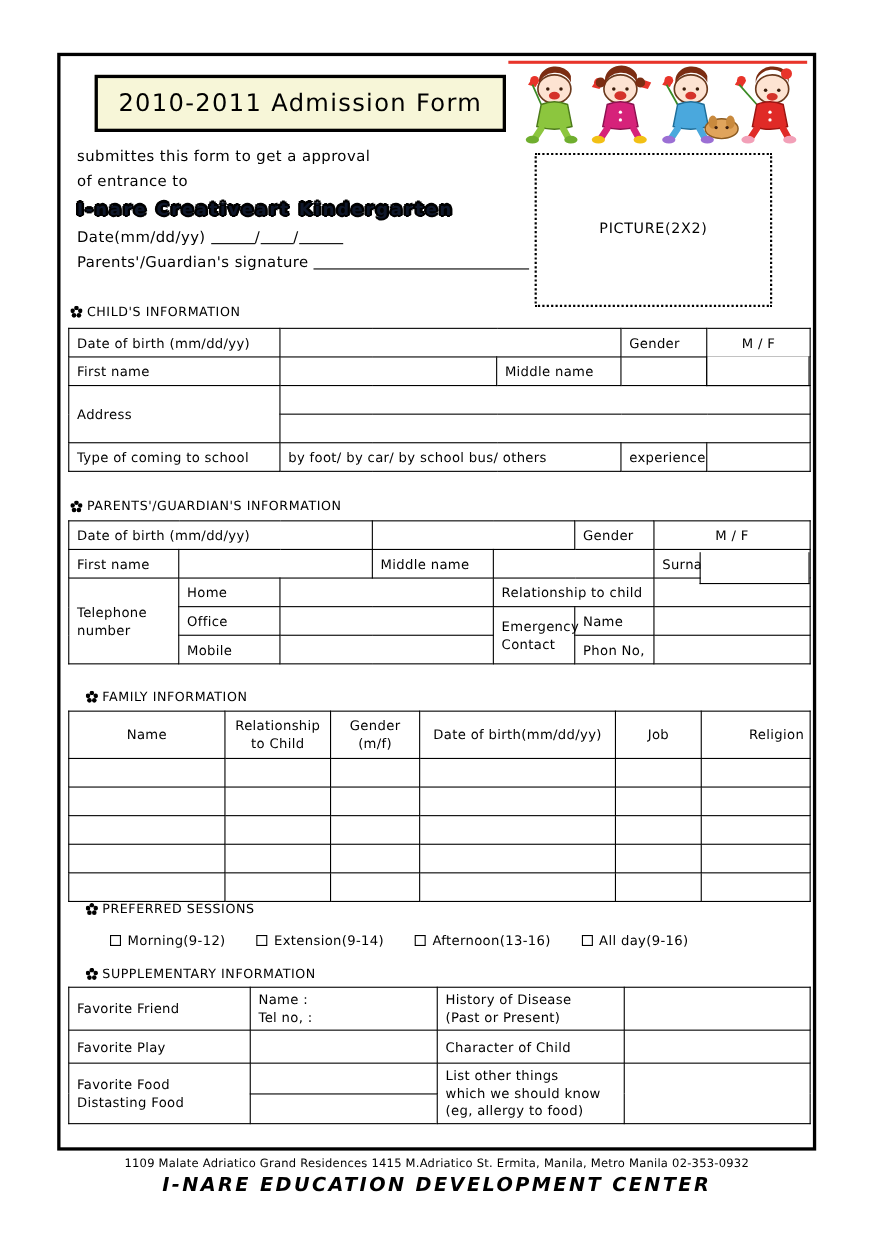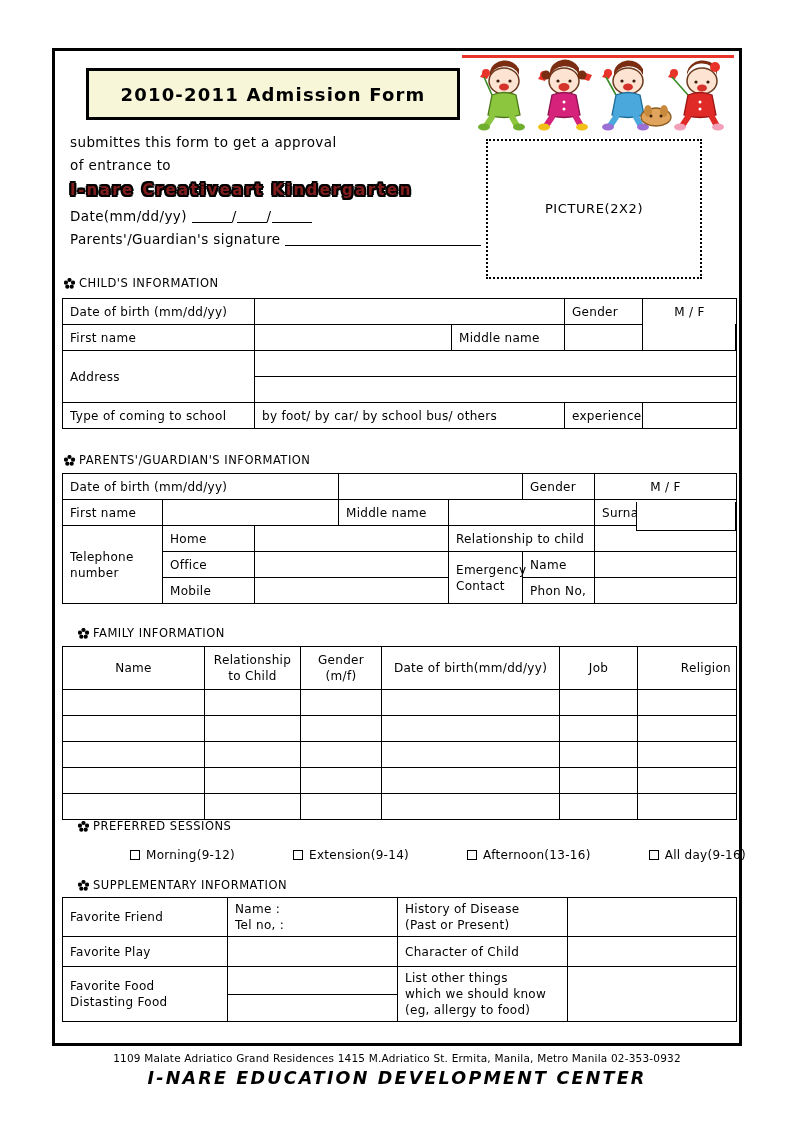--- a/index.html
+++ b/index.html
@@ -49,22 +49,22 @@
     height: 52px;
     background: #f7f6d8;
     border: 3px solid #000;
     box-sizing: border-box;
     display: flex;
     align-items: center;
     justify-content: center;
   }
   .title-text {
     font-family: "DejaVu Sans", sans-serif;
-    font-size: 18px;
-    font-weight: bold;
+    font-size: 22px;
+    font-weight: normal;
     letter-spacing: 1.2px;
     white-space: nowrap;
   }
 
   .clipart {
     position: absolute;
     left: 404px;
     top: 0px;
     width: 272px;
     height: 78px;
@@ -106,21 +106,21 @@
     border-bottom: 1.3px solid #000;
     width: 196px;
     height: 15px;
     vertical-align: -2px;
   }
   .school-name {
     display: block;
     font-size: 15px;
     font-weight: bold;
     letter-spacing: 2.4px;
-    color: #7f1d1d;
+    color: #0f172a;
     -webkit-text-stroke: 0px;
     text-shadow:
       -1.6px -1.6px 0 #000, 1.6px -1.6px 0 #000,
       -1.6px  1.6px 0 #000, 1.6px  1.6px 0 #000,
       -2.2px 0 0 #000, 2.2px 0 0 #000,
        0 -2.2px 0 #000, 0 2.2px 0 #000;
     margin: 2px 0 3px 0;
     white-space: nowrap;
   }
 
@@ -184,21 +184,20 @@
     display: flex;
     align-items: center;
     font-size: 12px;
     letter-spacing: 0.3px;
   }
   .chk-item {
     display: flex;
     align-items: center;
     gap: 6px;
     white-space: nowrap;
-    margin-left: 30px;
   }
   .chk-box {
     width: 10px; height: 10px;
     border: 1.3px solid #000;
     box-sizing: border-box;
     background: #fff;
     flex: 0 0 auto;
   }
 
   

